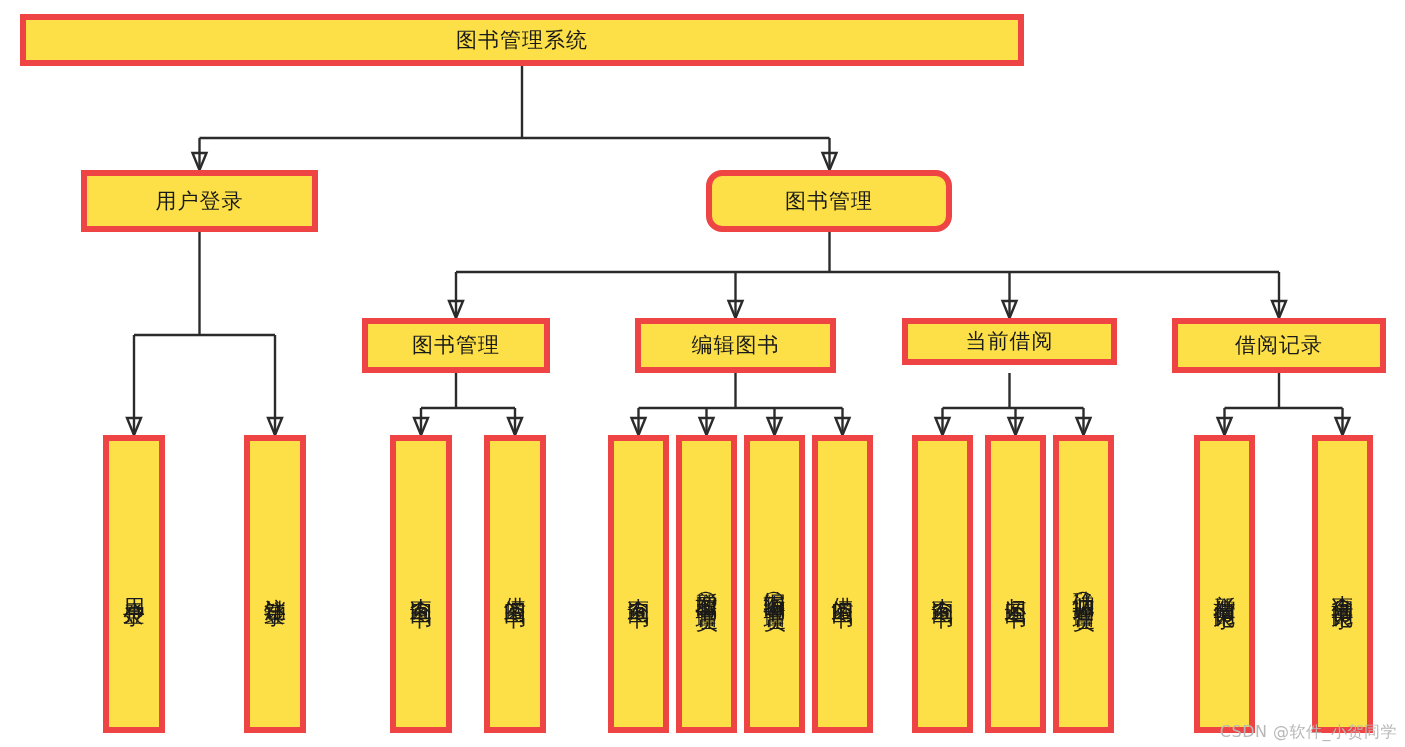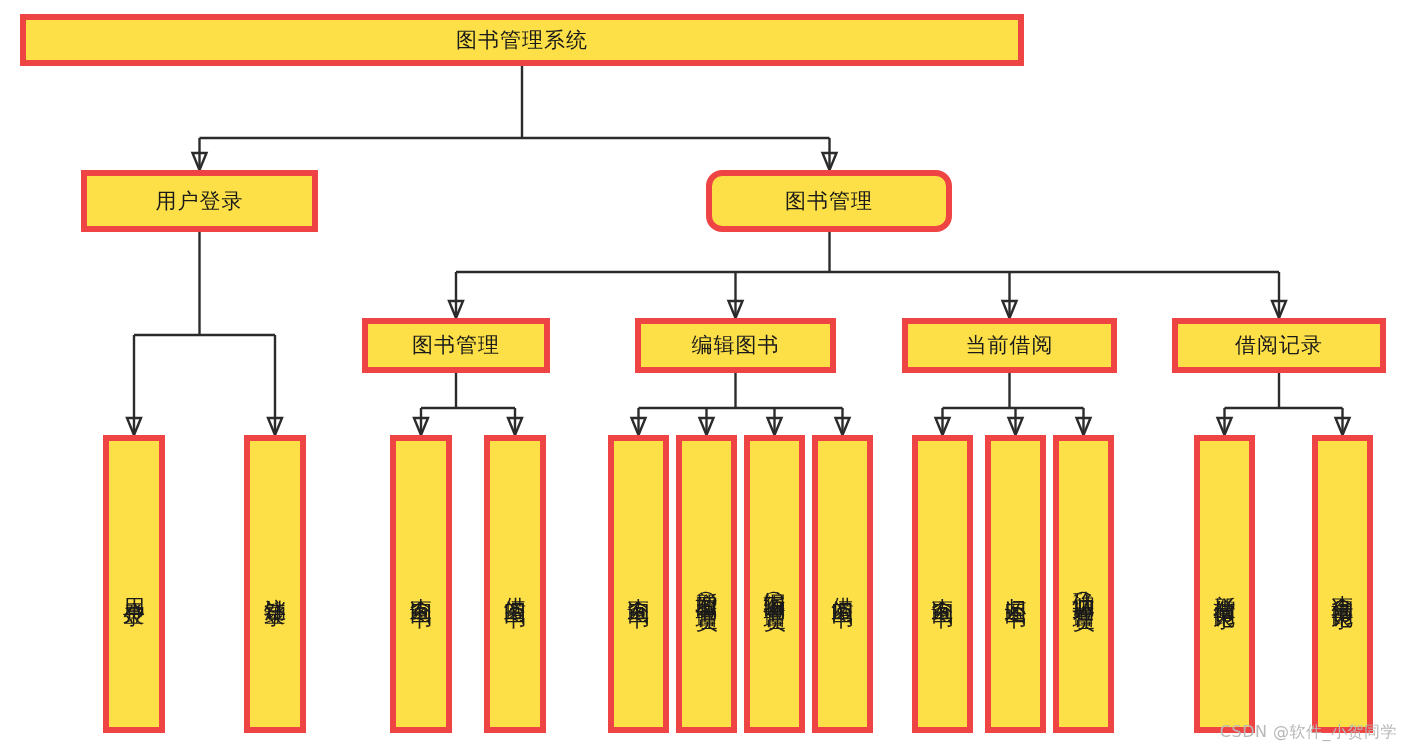--- a/index.html
+++ b/index.html
@@ -125,21 +125,21 @@
       </div>
       <div class="node-box" style="left: 706px; top: 170px; width: 246px; height: 62px; border-radius: 16px;">
         <span class="node-label">图书管理</span>
       </div>
       <div class="node-box" style="left: 362px; top: 318px; width: 188px; height: 55px;">
         <span class="node-label">图书管理</span>
       </div>
       <div class="node-box" style="left: 635px; top: 318px; width: 201px; height: 55px;">
         <span class="node-label">编辑图书</span>
       </div>
-      <div class="node-box" style="left: 902px; top: 318px; width: 215px; height: 55px;">
+      <div class="node-box" style="left: 902px; top: 318px; width: 215px; height: 47px;">
         <span class="node-label">当前借阅</span>
       </div>
       <div class="node-box" style="left: 1172px; top: 318px; width: 214px; height: 55px;">
         <span class="node-label">借阅记录</span>
       </div>
       <div class="node-box leaf-box mid" style="left: 103px; top: 435px; width: 62px; height: 298px;">
         <span class="node-label">用户登录</span>
       </div>
       <div class="node-box leaf-box mid" style="left: 244px; top: 435px; width: 62px; height: 298px;">
         <span class="node-label">注销登录</span>

